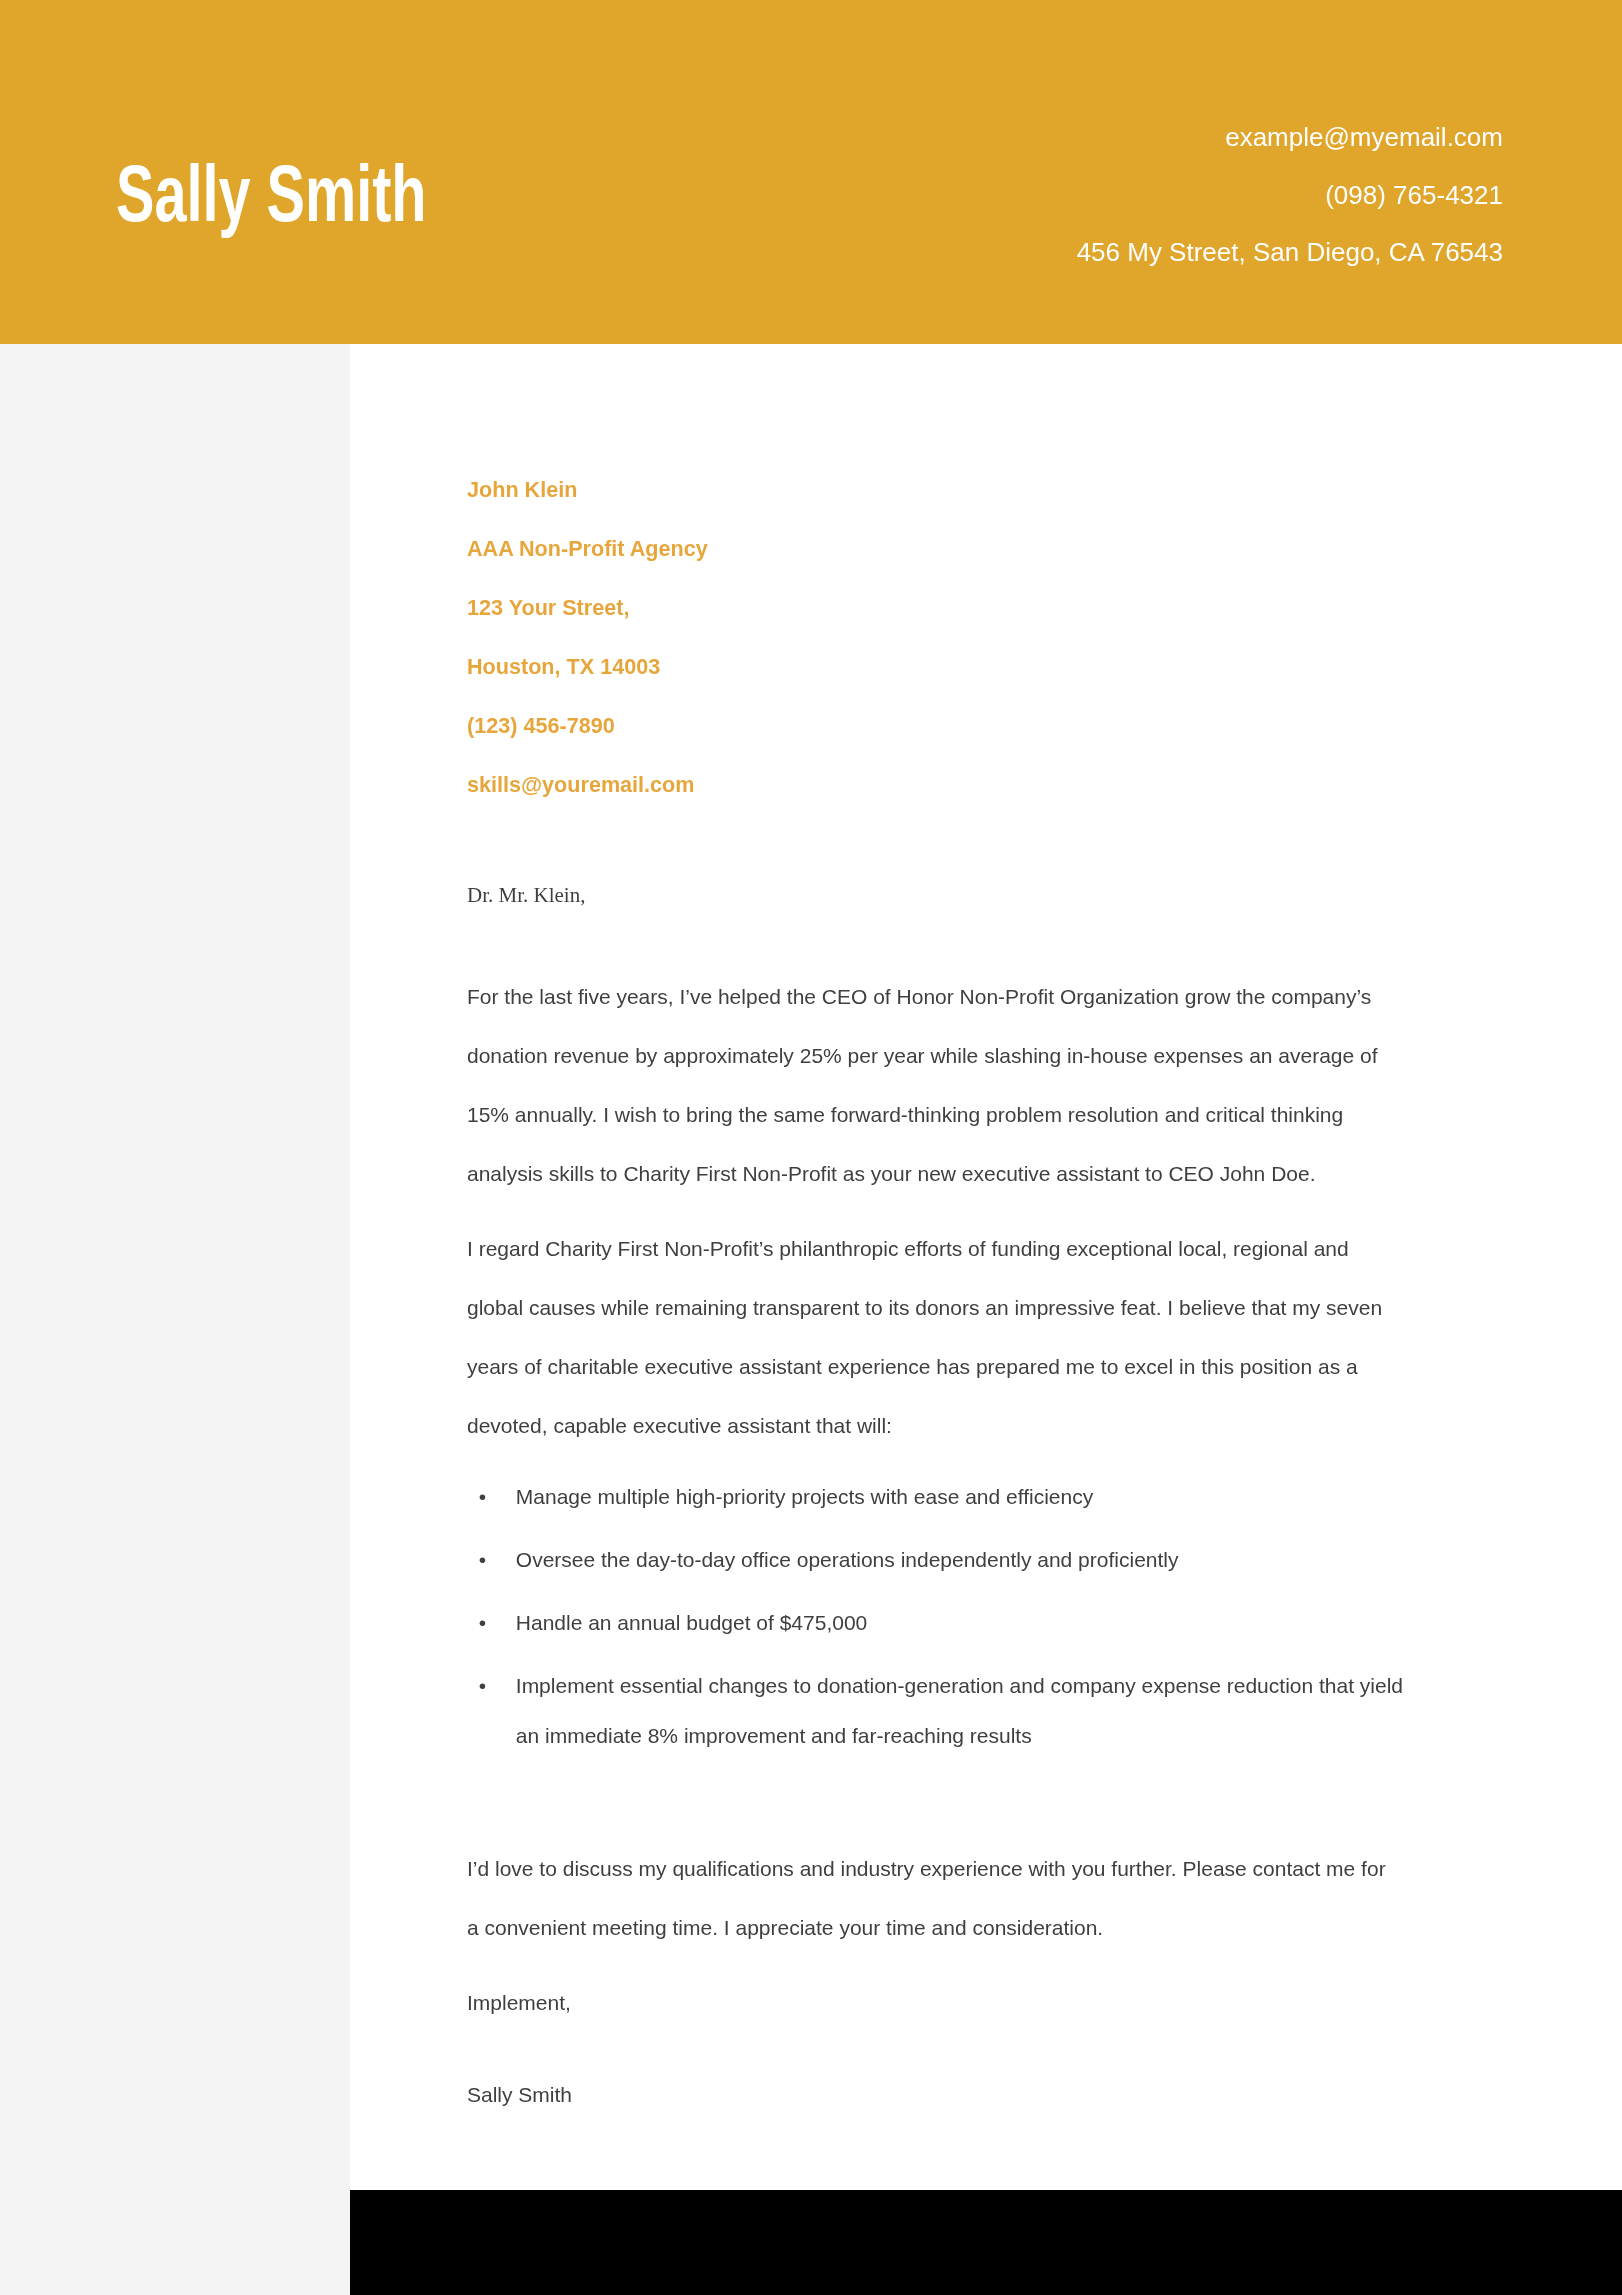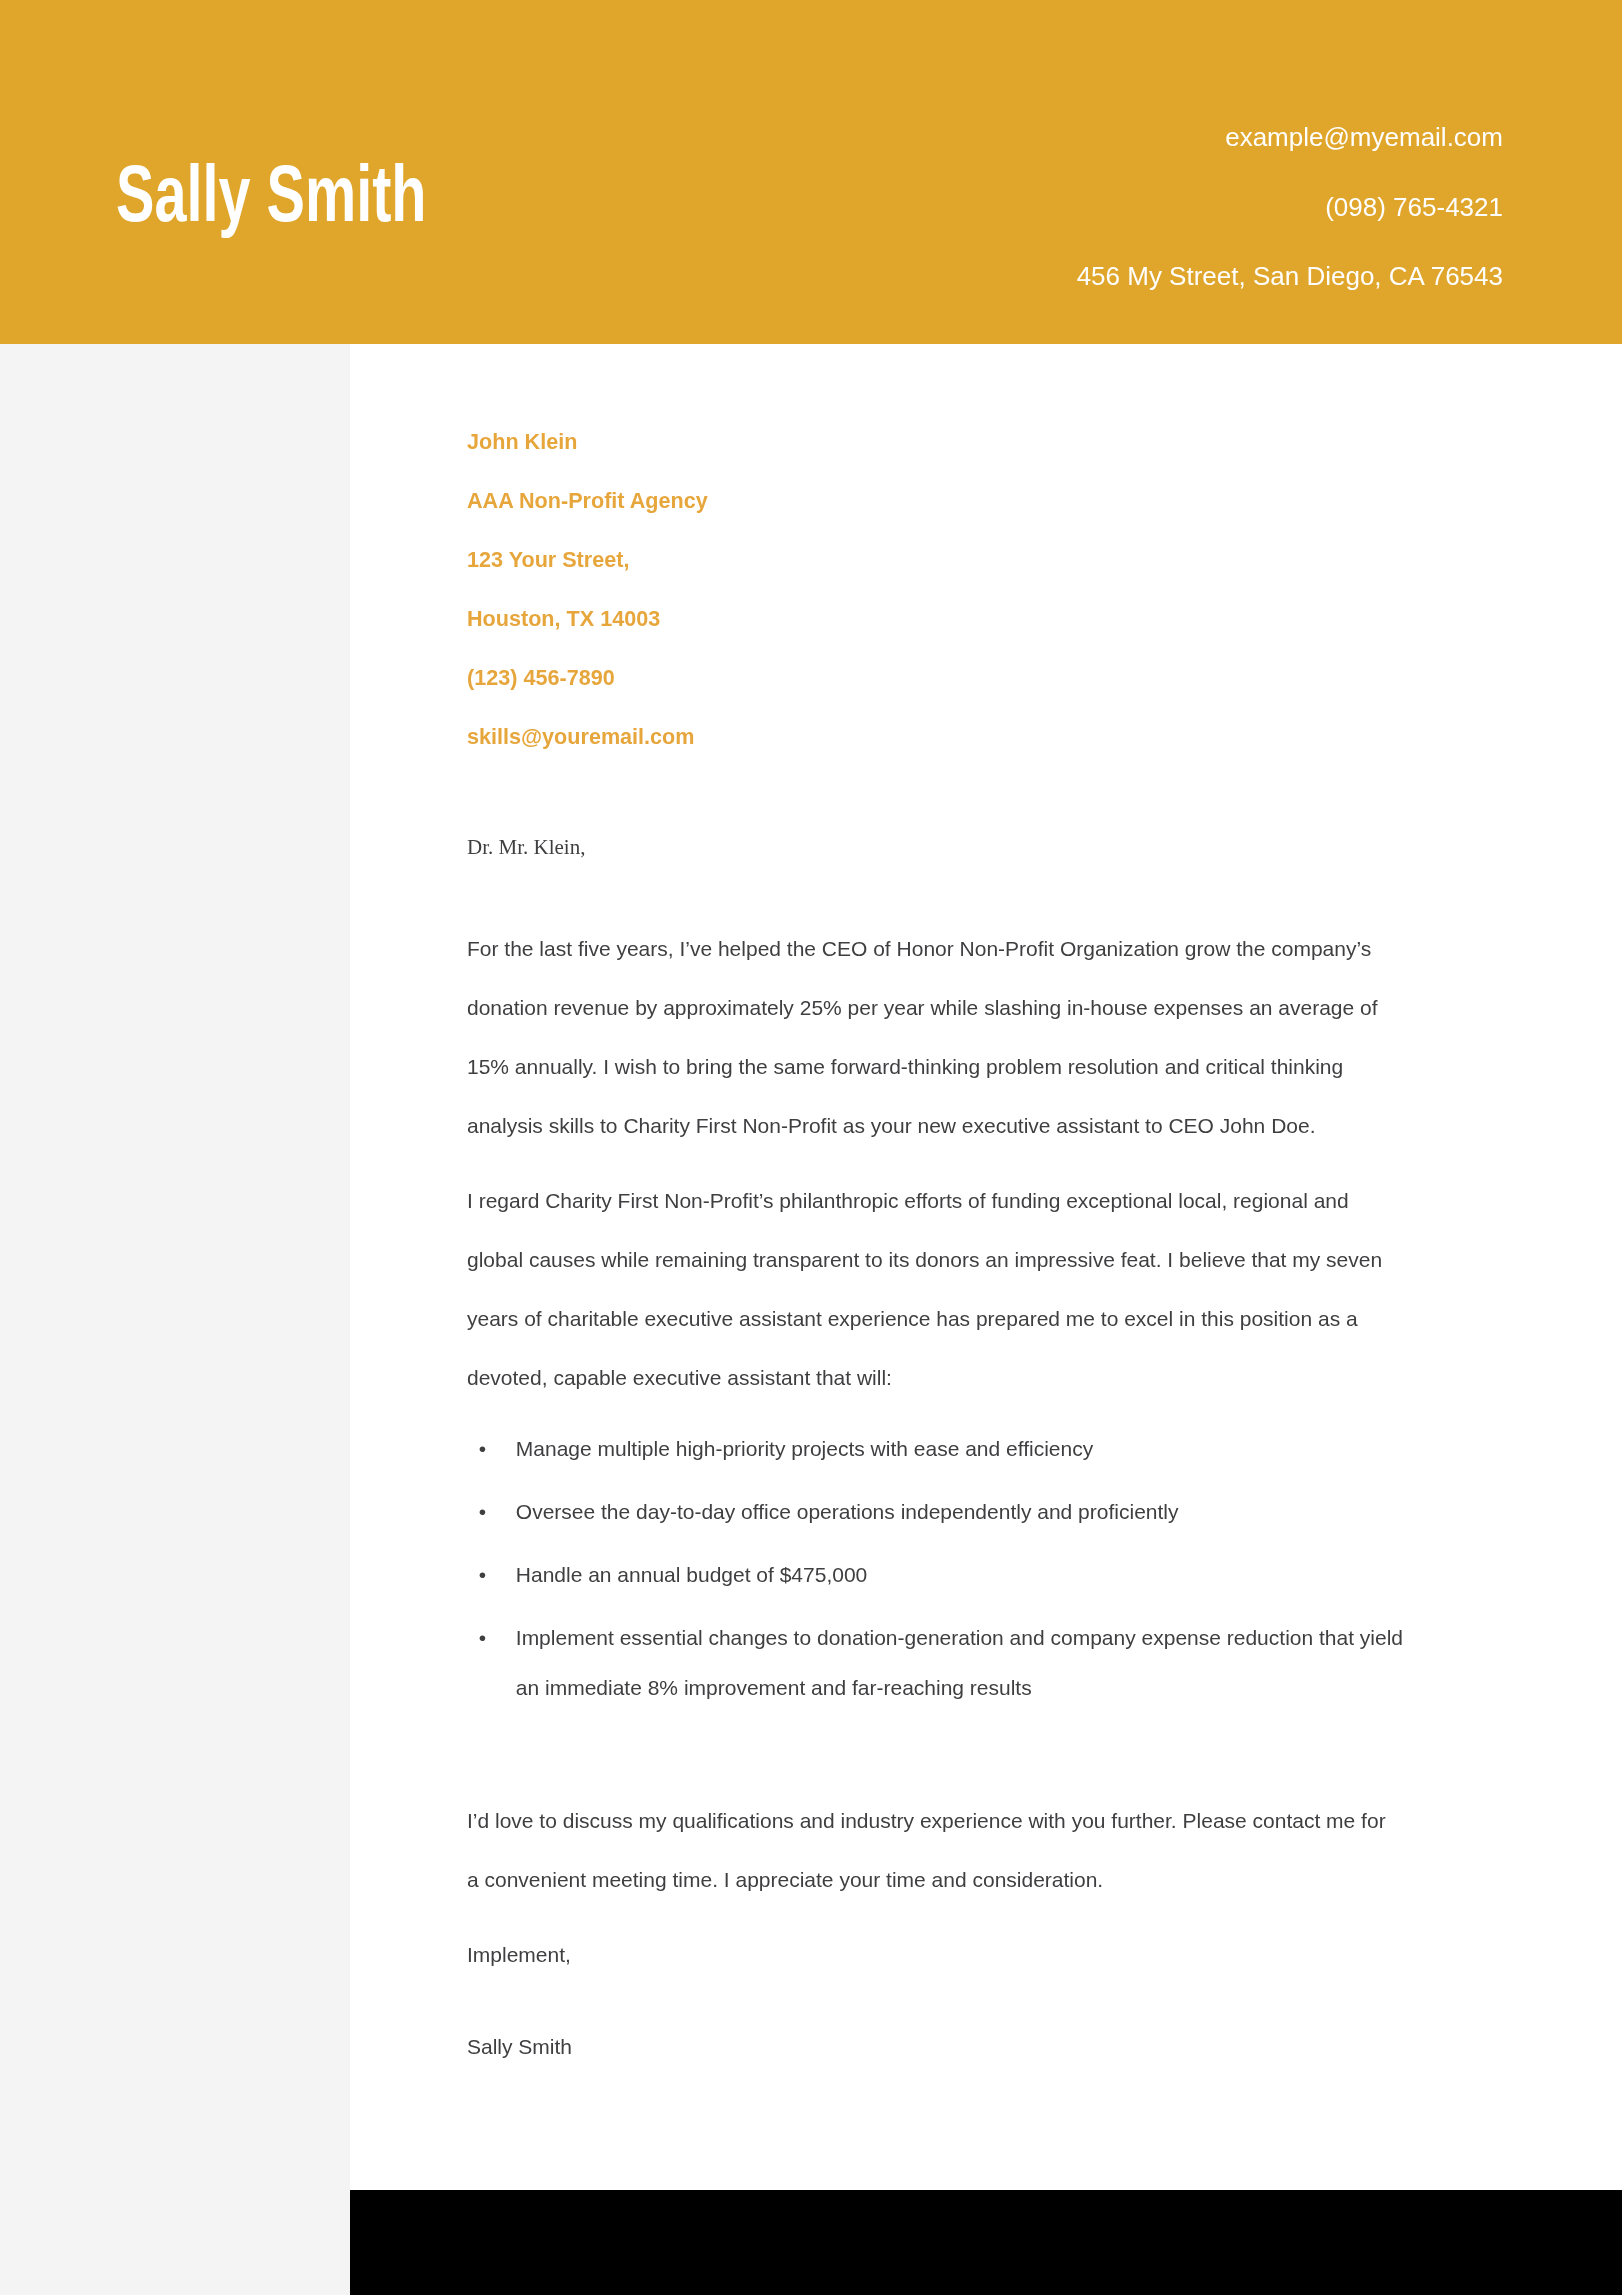--- a/index.html
+++ b/index.html
@@ -16,31 +16,31 @@
     font-family:"Liberation Sans",sans-serif;}
   .page{position:relative;width:1623px;height:2038px;background:var(--page_bg);}
 
   
   .header{position:absolute;left:0;top:0;width:1623px;height:344px;
     background:var(--header_bg);}
   .applicant-name{position:absolute;left:116px;top:154px;
     font-size:80px;font-weight:bold;color:var(--header_text);line-height:80px;
     white-space:nowrap;transform:scaleX(0.72);transform-origin:0 0;}
   .contact-block{position:absolute;right:120px;top:124px;
-    display:flex;flex-direction:column;row-gap:42px;
+    display:flex;flex-direction:column;row-gap:30px;
     text-align:right;color:var(--header_text);font-size:26px;line-height:27.5px;}
   .contact-block div{white-space:nowrap;}
 
   
   .sidebar{position:absolute;left:0;top:344px;width:350px;height:1951px;
     background:var(--sidebar_bg);}
 
   
   .letter{position:absolute;left:467px;top:344px;width:1059px;
-    padding-top:68px;color:var(--body_text);font-size:21px;}
+    padding-top:116px;color:var(--body_text);font-size:21px;}
 
   .recipient{color:var(--accent);font-weight:bold;font-size:21.6px;
     line-height:59px;margin:0 0 52px 0;}
   .recipient div{white-space:nowrap;}
 
   .salutation{line-height:59px;margin:0 0 42px 0;font-family:Liberation Serif, serif;}
   .para{line-height:59px;margin:0 0 16.3px 0;white-space:pre-line;}
 
   ul.quals{list-style:none;margin:9.8px 0 78px 0;padding:0;}
   ul.quals li{display:flex;align-items:flex-start;line-height:50px;

